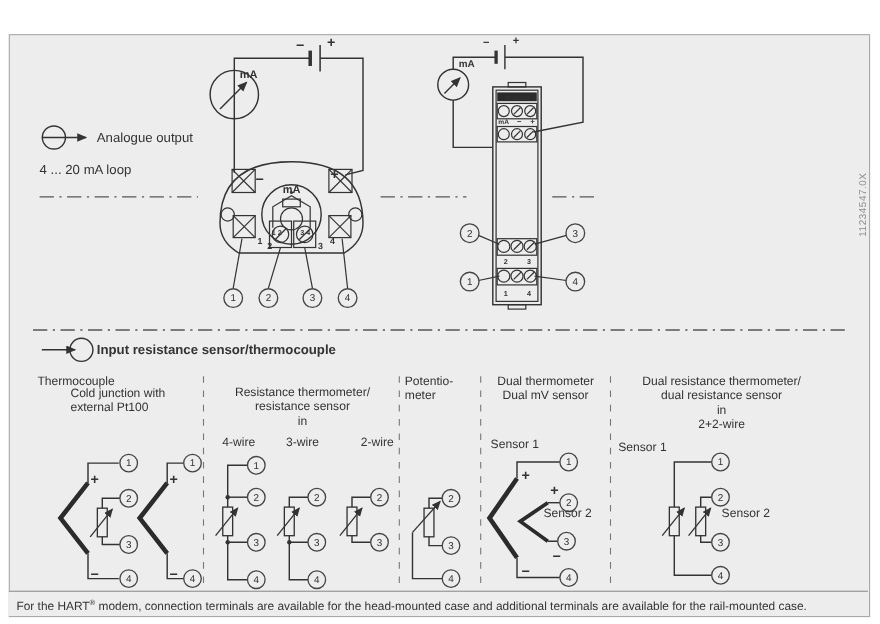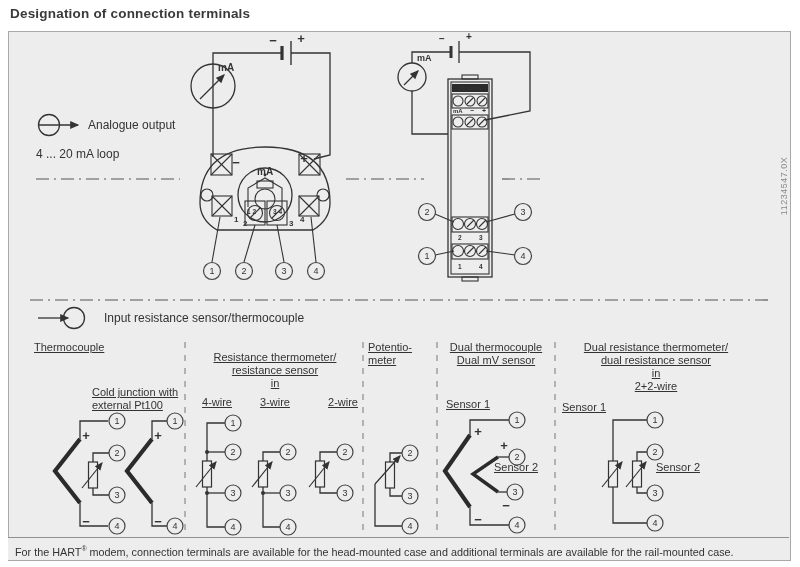--- a/index.html
+++ b/index.html
@@ -1,31 +1,31 @@
 <!DOCTYPE html>
 <html><head>
 <meta charset="utf-8">
 <style>
   html,body{margin:0;padding:0;background:#fff;}
   #page{position:relative;width:800px;height:567px;background:#fff;
         font-family:"Liberation Sans",sans-serif;color:#333;overflow:hidden;}
   .abs{position:absolute;}
   #panel{left:8px;top:31px;width:781px;height:528px;background:#ededee;border:1px solid #a9a9ab;}
   #title{left:10px;top:6px;font-size:13.5px;font-weight:bold;color:#3a3a3a;letter-spacing:.2px;}
-  .lbl{font-size:11px;line-height:13px;color:#333;text-decoration:underline;}
+  .lbl{font-size:11px;line-height:13px;color:#333;}
   .pre{white-space:pre-line;}
   .ctr{text-align:center;}
   #analogue-label{left:88px;top:118px;font-size:12px;font-weight:normal;}
   #loop-label{left:36px;top:147px;font-size:12px;}
   #info-text{left:551px;top:40px;width:222px;font-size:11px;line-height:13.6px;white-space:pre-line;}
   #doc-number{left:726px;top:180px;width:118px;height:12px;transform:rotate(-90deg);
               color:#8a8a8c;font-size:9px;text-align:center;letter-spacing:.5px;}
-  #input-label{left:104px;top:311px;font-size:12px;font-weight:normal;}
+  #input-label{left:88px;top:311px;font-size:12px;font-weight:bold;}
   #col-thermo-title{left:34px;top:341px;}
-  #col-thermo-sub{left:64px;top:386px;margin-left:28px;}
+  #col-thermo-sub{left:64px;top:352px;}
   #col-rtd-title{left:190px;top:341px;width:170px;margin-top:10px;}
   #wire-4{left:192px;top:396px;width:50px;}
   #wire-3{left:250px;top:396px;width:50px;}
   #wire-2{left:318px;top:396px;width:50px;}
   #col-pot-title{left:368px;top:341px;}
   #col-dualtc-title{left:440px;top:341px;width:112px;}
   #dualtc-s1{left:446px;top:398px;}
   #dualtc-s2{left:494px;top:461px;}
   #col-dualrtd-title{left:556px;top:341px;width:200px;}
   #dualrtd-s1{left:562px;top:401px;}
@@ -45,21 +45,20 @@
   .cal{fill:#ededee;stroke:#444;stroke-width:1.2;}
   .caltxt{font-size:9px;text-anchor:middle;}
   .sgn{font-size:13px;font-weight:bold;text-anchor:middle;}
   .sgnS{font-size:10px;font-weight:bold;text-anchor:middle;}
   .ma{font-size:10px;font-weight:bold;}
 </style>
 </head>
 <body>
 
 <div id="page">
-  <div class="abs" id="title">Designation of connection terminals</div>
   <div class="abs" id="panel"></div>
 
   <svg class="abs" style="left:8px;top:31px;" width="784" height="302" viewBox="0 0 784 302">
     <defs>
       <marker id="arr" markerWidth="9" markerHeight="9" refX="6" refY="3" orient="auto">
         <path d="M0,0 L7,3 L0,6 Z" fill="#333"></path>
       </marker>
     </defs>
 
     <g>
@@ -392,21 +391,21 @@
   <div class="abs lbl pre" id="col-thermo-sub">Cold junction with
 external Pt100</div>
   <div class="abs lbl pre ctr" id="col-rtd-title">Resistance thermometer/
 resistance sensor
 in</div>
   <div class="abs lbl ctr" id="wire-4">4-wire</div>
   <div class="abs lbl ctr" id="wire-3">3-wire</div>
   <div class="abs lbl ctr" id="wire-2">2-wire</div>
   <div class="abs lbl pre" id="col-pot-title">Potentio-
 meter</div>
-  <div class="abs lbl pre ctr" id="col-dualtc-title">Dual thermocouple
+  <div class="abs lbl pre ctr" id="col-dualtc-title">Dual thermometer
 Dual mV sensor</div>
   <div class="abs lbl" id="dualtc-s1">Sensor 1</div>
   <div class="abs lbl" id="dualtc-s2">Sensor 2</div>
   <div class="abs lbl pre ctr" id="col-dualrtd-title">Dual resistance thermometer/
 dual resistance sensor
 in
 2+2-wire</div>
   <div class="abs lbl" id="dualrtd-s1">Sensor 1</div>
   <div class="abs lbl" id="dualrtd-s2">Sensor 2</div>
 

